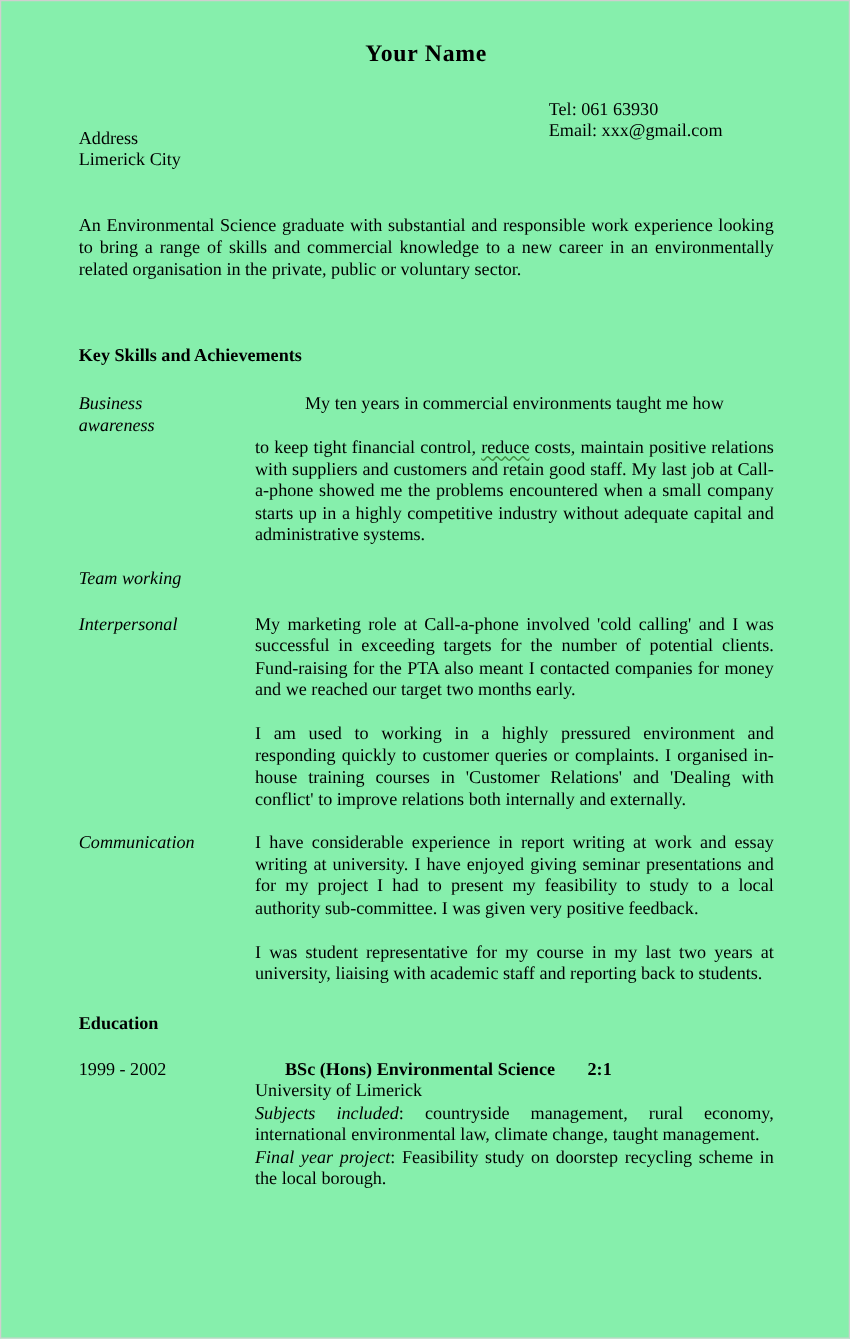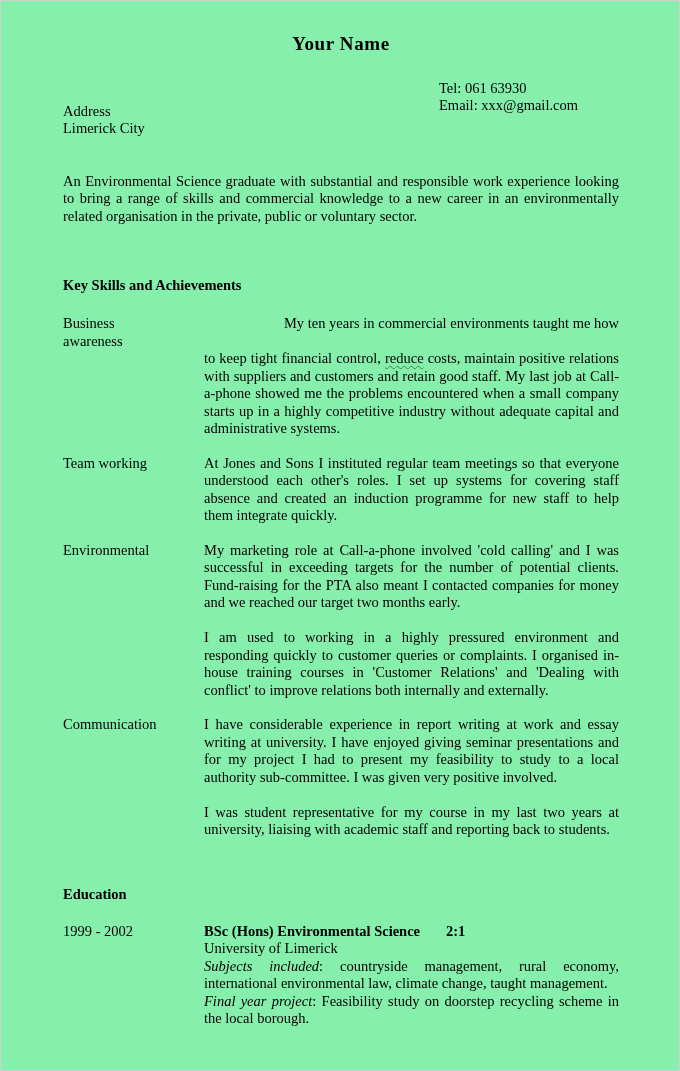--- a/index.html
+++ b/index.html
@@ -66,48 +66,49 @@
   }
   .summary p { margin: 0; font-family: Liberation Serif, serif; }
 
   
   .section-heading {
     font-size: 14.5px;
     font-weight: bold;
     margin: 0;
   }
   .heading-skills { margin-top: 52px; }
-  .heading-education { margin-top: 47px; }
+  .heading-education { margin-top: 22px; }
 
   
   .skills-list { margin-top: 21px; }
   .skill-row {
     position: relative;
     min-height: 20px;
     margin-bottom: 17px;
   }
   .skill-row:last-child { margin-bottom: 0; }
   .skill-label {
     position: absolute;
     left: 0;
     top: 0;
     width: 130px;
     font-size: 14.5px;
+    font-style: italic;
     line-height: 17.5px;
   }
   .skill-label .lbl-line { display: block; }
   .skill-body {
     margin-left: 141px;
     font-size: 14.5px;
     line-height: 17.5px;
     text-align: justify;
   }
   .skill-body p { margin: 0; }
   .skill-body p + p { margin-top: 17.5px; }
-  .nojustify { text-align: right; }
+  .nojustify { text-align: center; }
 
   
   .squiggle {
     display: inline;
     position: relative;
     text-decoration-line: underline;
     text-decoration-style: wavy;
     text-decoration-color: #3f8a3f;
     text-decoration-thickness: 1px;
     text-underline-offset: 2px;
@@ -129,20 +130,21 @@
   }
   .edu-body {
     margin-left: 141px;
     font-size: 14.5px;
     line-height: 17.5px;
     text-align: justify;
   }
   .edu-degree-line {
     font-weight: bold;
     white-space: nowrap;
+    margin-left: 24px;
   }
   .edu-grade { margin-left: 26px; }
   .edu-school { }
   .edu-detail { text-align: justify; }
   .edu-detail em { font-style: italic; font-family: Liberation Serif, serif; }
 </style>
 </head>
 <body>
 
 <div class="page">
@@ -178,40 +180,39 @@
           <p class="nojustify">My ten years in commercial environments taught me how</p>
           <p><span>to keep tight financial control, </span><span class="squiggle">reduce</span><span> costs, maintain positive relations with suppliers and customers and retain good staff. My last job at Call-a-phone showed me the problems encountered when a small company starts up in a highly competitive industry without adequate capital and administrative systems.</span></p>
         </div>
       </div>
 
       <div class="skill-row">
         <div class="skill-label">
           <span class="lbl-line">Team working</span>
         </div>
         <div class="skill-body">
-          <p>At Jones and Sons I instituted regular team meetings so that everyone understood each other's roles. I set up systems for covering staff absence and created an induction programme for new staff to help them integrate quickly.</p>
-        </div>
-      </div>
-
-      <div class="skill-row">
-        <div class="skill-label">
-          <span class="lbl-line">Environmental</span>
+        </div>
+      </div>
+
+      <div class="skill-row">
+        <div class="skill-label">
+          <span class="lbl-line">Interpersonal</span>
         </div>
         <div class="skill-body">
           <p>My marketing role at Call-a-phone involved 'cold calling' and I was successful in exceeding targets for the number of potential clients. Fund-raising for the PTA also meant I contacted companies for money and we reached our target two months early.</p>
           <p>I am used to working in a highly pressured environment and responding quickly to customer queries or complaints. I organised in-house training courses in 'Customer Relations' and 'Dealing with conflict' to improve relations both internally and externally.</p>
         </div>
       </div>
 
       <div class="skill-row">
         <div class="skill-label">
           <span class="lbl-line">Communication</span>
         </div>
         <div class="skill-body">
-          <p>I have considerable experience in report writing at work and essay writing at university. I have enjoyed giving seminar presentations and for my project I had to present my feasibility to study to a local authority sub-committee. I was given very positive involved.</p>
+          <p>I have considerable experience in report writing at work and essay writing at university. I have enjoyed giving seminar presentations and for my project I had to present my feasibility to study to a local authority sub-committee. I was given very positive feedback.</p>
           <p>I was student representative for my course in my last two years at university, liaising with academic staff and reporting back to students.</p>
         </div>
       </div>
 
     </div>
 
     <h2 class="section-heading heading-education">Education</h2>
 
     <div class="edu-list">
       <div class="edu-row">

